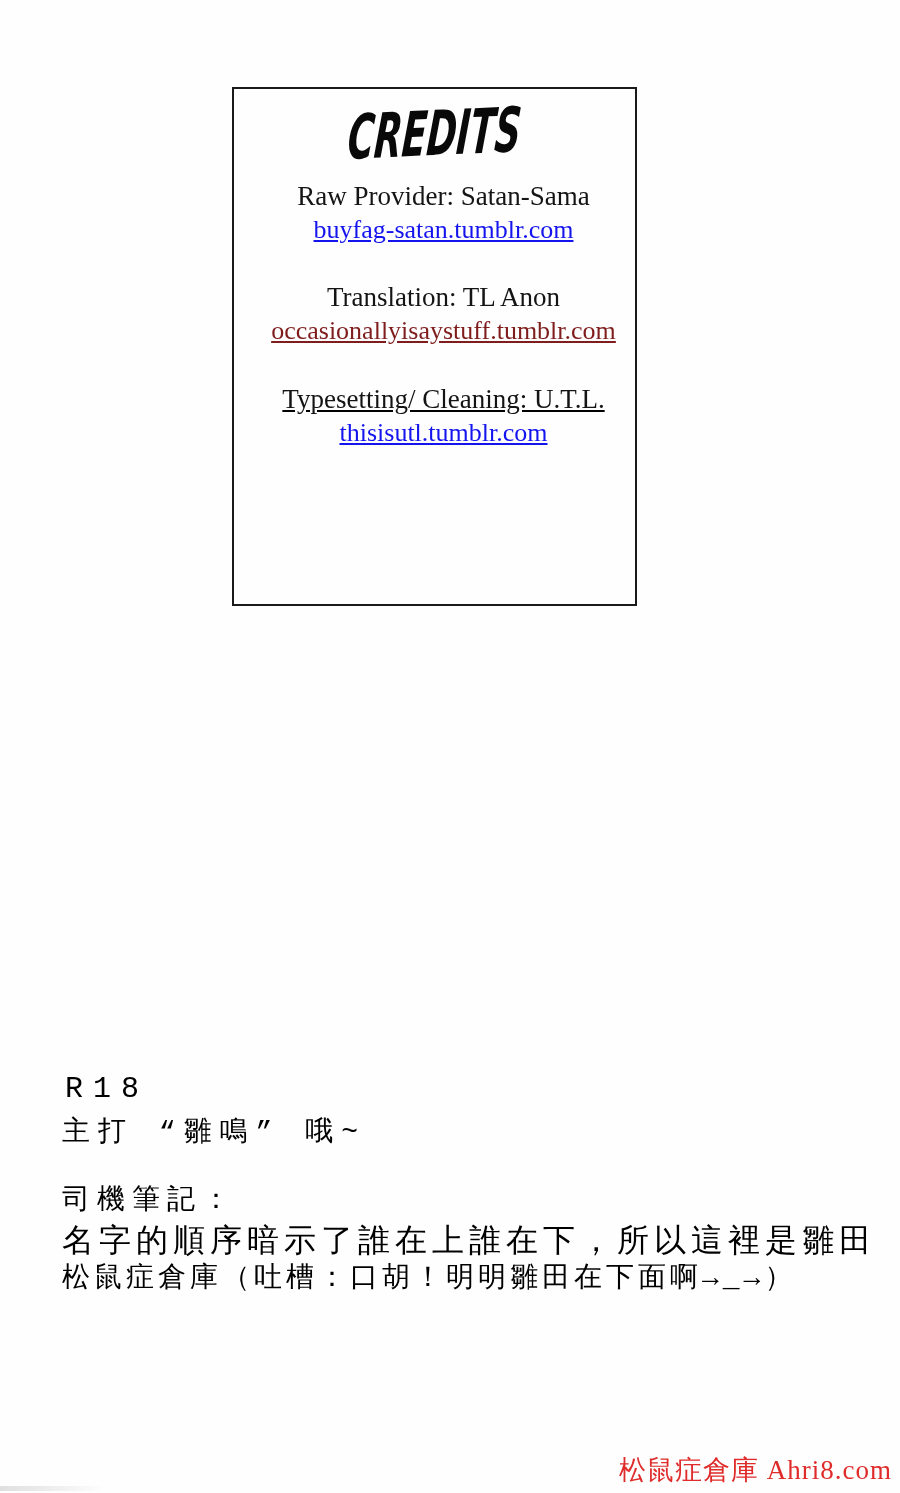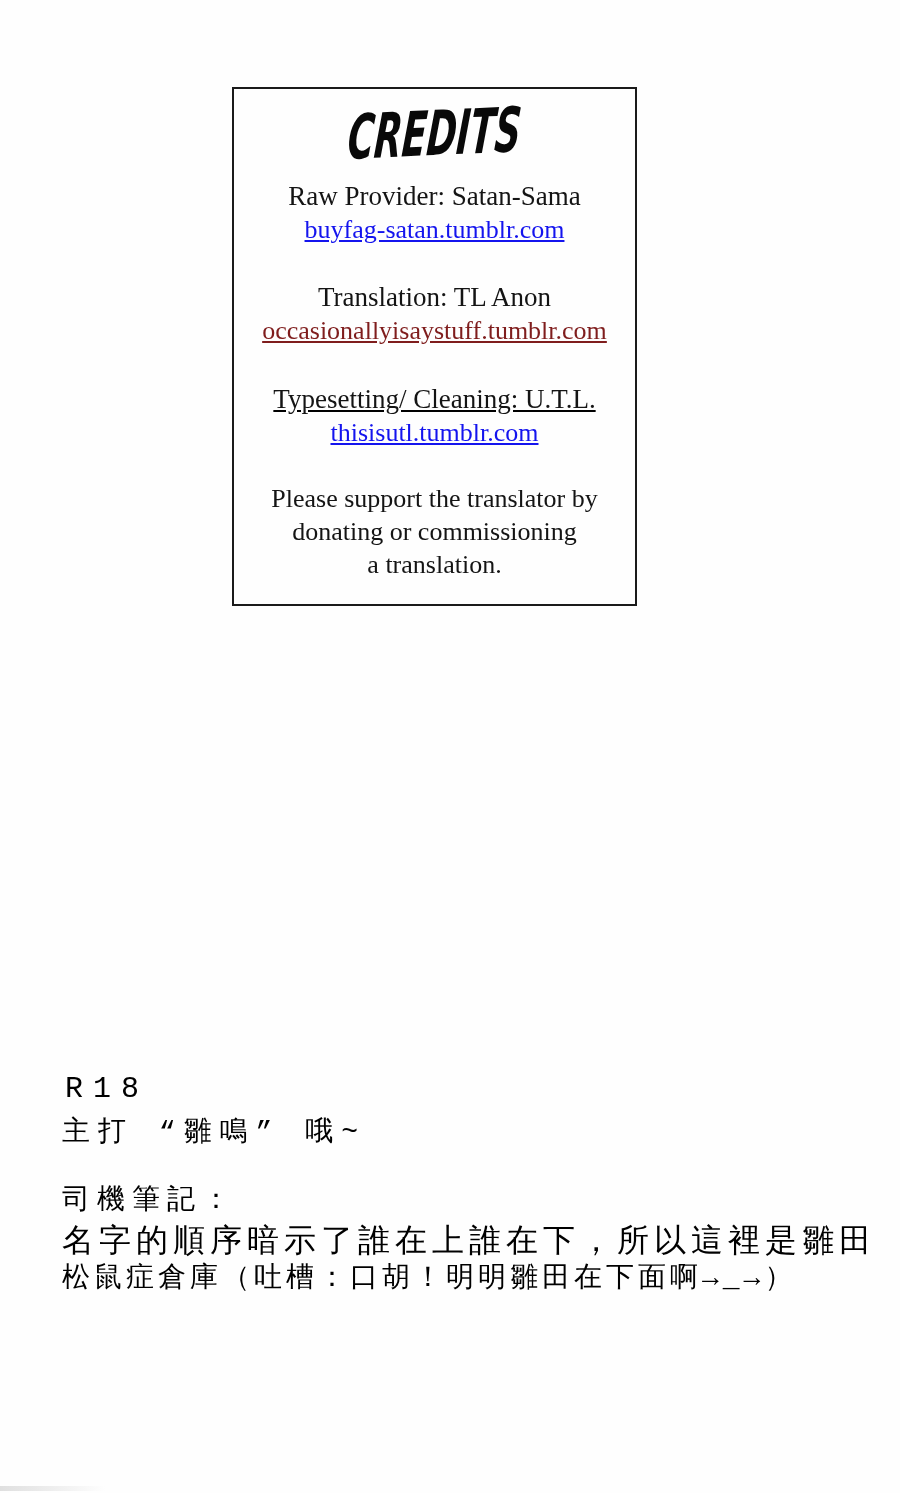--- a/index.html
+++ b/index.html
@@ -48,20 +48,21 @@
     color: #090909;
     letter-spacing: 0px;
     transform: scaleX(0.58) skewX(-9deg) rotate(-1.5deg);
     transform-origin: center center;
   }
   .credits-sec {
     position: absolute;
     left: 0;
     width: 100%;
     text-align: center;
+    padding-left: 9px;
   }
   .sec1 { top: 90px; }
   .sec2 { top: 191px; }
   .sec3 { top: 293px; text-decoration: underline; }
   .credits-role {
     font-size: 27px;
     line-height: 34px;
     color: #141414;
   }
   .credits-link {
@@ -161,33 +162,29 @@
     <div class="credits-sec sec2">
       <div class="credits-role">Translation: TL Anon</div>
       <span class="credits-link" style="color: #7f1d1d;">occasionallyisaystuff.tumblr.com</span>
     </div>
 
     <div class="credits-sec sec3">
       <div class="credits-role">Typesetting/ Cleaning: U.T.L.</div>
       <span class="credits-link" style="color: rgb(20, 20, 238);">thisisutl.tumblr.com</span>
     </div>
 
-    <div class="support">
-      <div class="support-line">Please support the translator by</div>
-      <div class="support-line">donating or commissioning</div>
-      <div class="support-line">a translation.</div>
-    </div>
   </div>
 
   <div class="note-line note-rating">R18</div>
 
   <div class="note-line note-pairing">主打 “雛鳴” 哦~</div>
 
   <div class="note-line note-heading">司機筆記：</div>
 
   <div class="note-line note-l1">名字的順序暗示了誰在上誰在下，所以這裡是雛田</div>
 
   <div class="note-line note-l2">松鼠症倉庫（吐槽：口胡！明明雛田在下面啊→_→）</div>
 
+  <div class="watermark" style="color: rgb(224, 43, 43);">松鼠症倉庫 Ahri8.com</div>
 
   <div class="smudge"></div>
 
 </div>
 
 </body></html>

